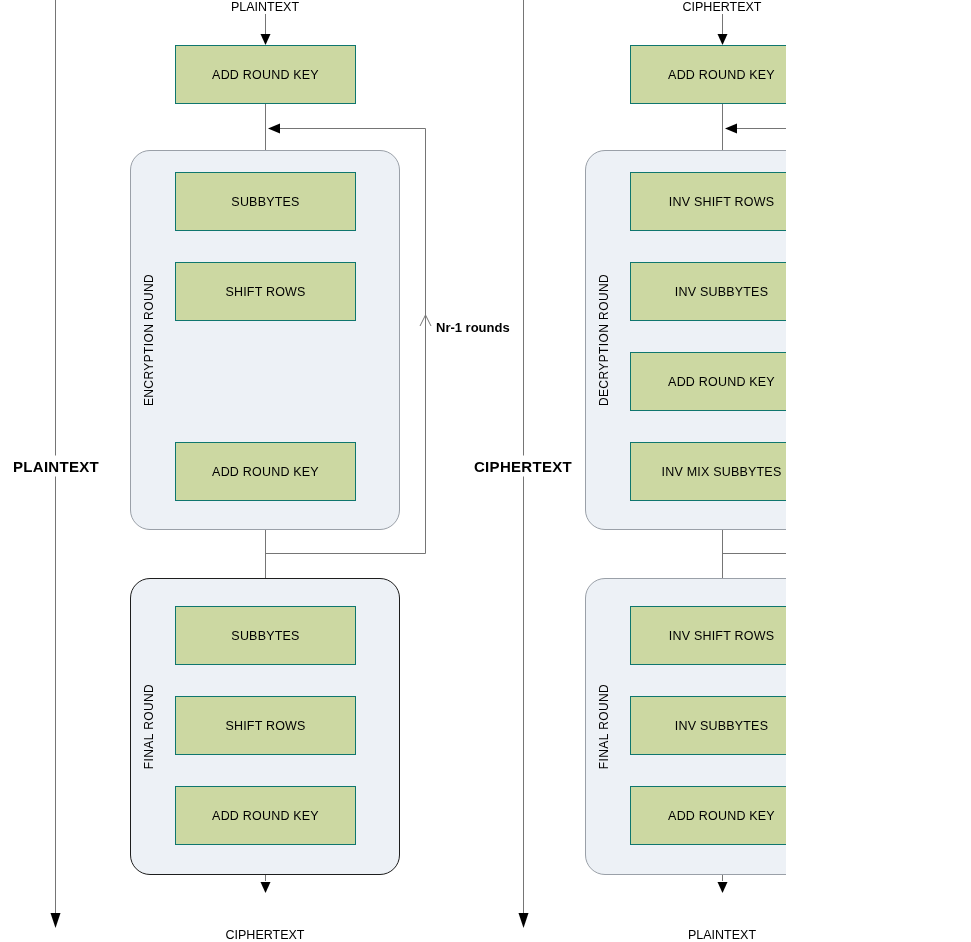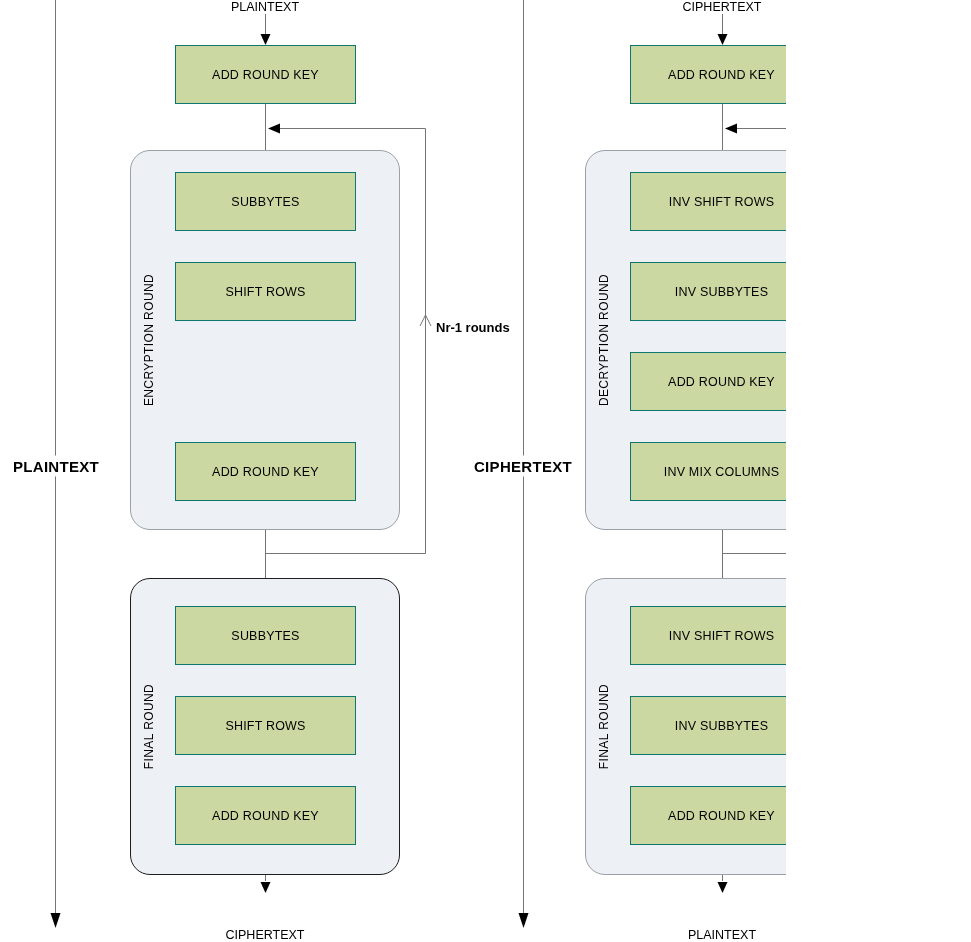--- a/index.html
+++ b/index.html
@@ -112,21 +112,21 @@
   <div class="io-label" style="left:642px;top:0px;">CIPHERTEXT</div>
 
   <div class="pbox right" style="left:630px;top:45px;">ADD ROUND KEY</div>
 
   <div class="round-container" style="left:585px;top:150px;width:270px;height:380px;"></div>
   <div class="vlabel" style="left:596px;top:530px;width:380px;">DECRYPTION ROUND</div>
 
   <div class="pbox right" style="left:630px;top:172px;">INV SHIFT ROWS</div>
   <div class="pbox right" style="left:630px;top:262px;">INV SUBBYTES</div>
   <div class="pbox right" style="left:630px;top:352px;">ADD ROUND KEY</div>
-  <div class="pbox right" style="left:630px;top:442px;">INV MIX COLUMNS</div>
+  <div class="pbox right" style="left:630px;top:442px;">INV MIX SUBBYTES</div>
 
   <div class="loop-label" style="left:892px;top:320px;">Nr-1 rounds</div>
 
   <div class="side-label" style="left:523px;top:466px;">CIPHERTEXT</div>
 
   <div class="round-container" style="left:585px;top:578px;width:270px;height:297px;"></div>
   <div class="vlabel" style="left:596px;top:875px;width:297px;">FINAL ROUND</div>
 
   <div class="pbox right" style="left:630px;top:606px;">INV SHIFT ROWS</div>
   <div class="pbox right" style="left:630px;top:696px;">INV SUBBYTES</div>

